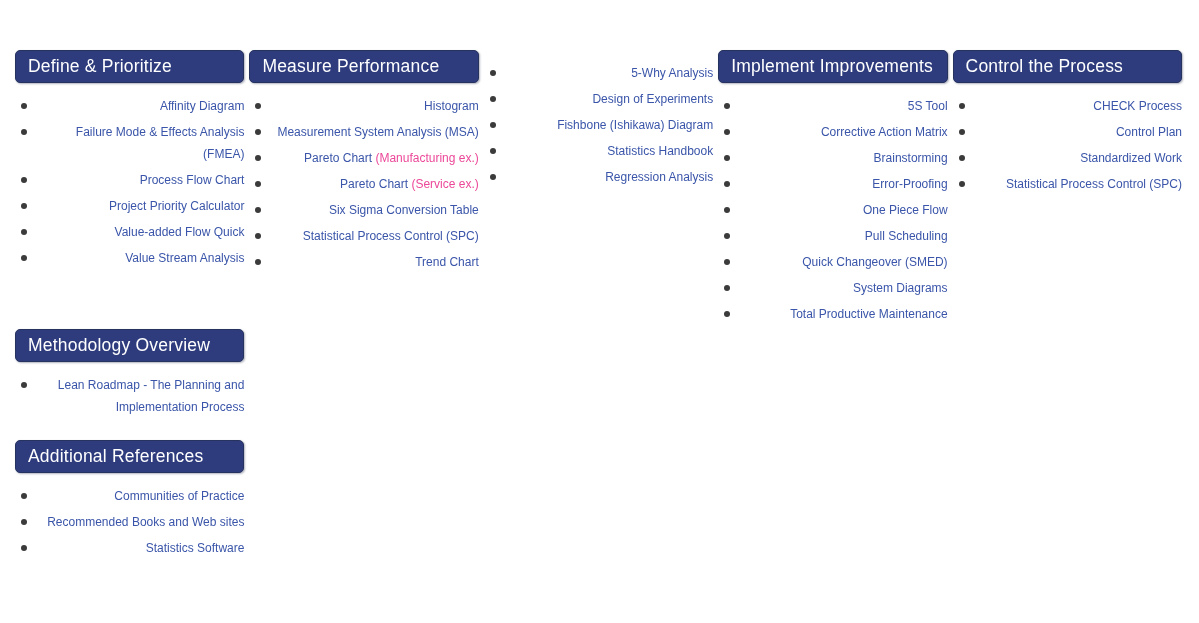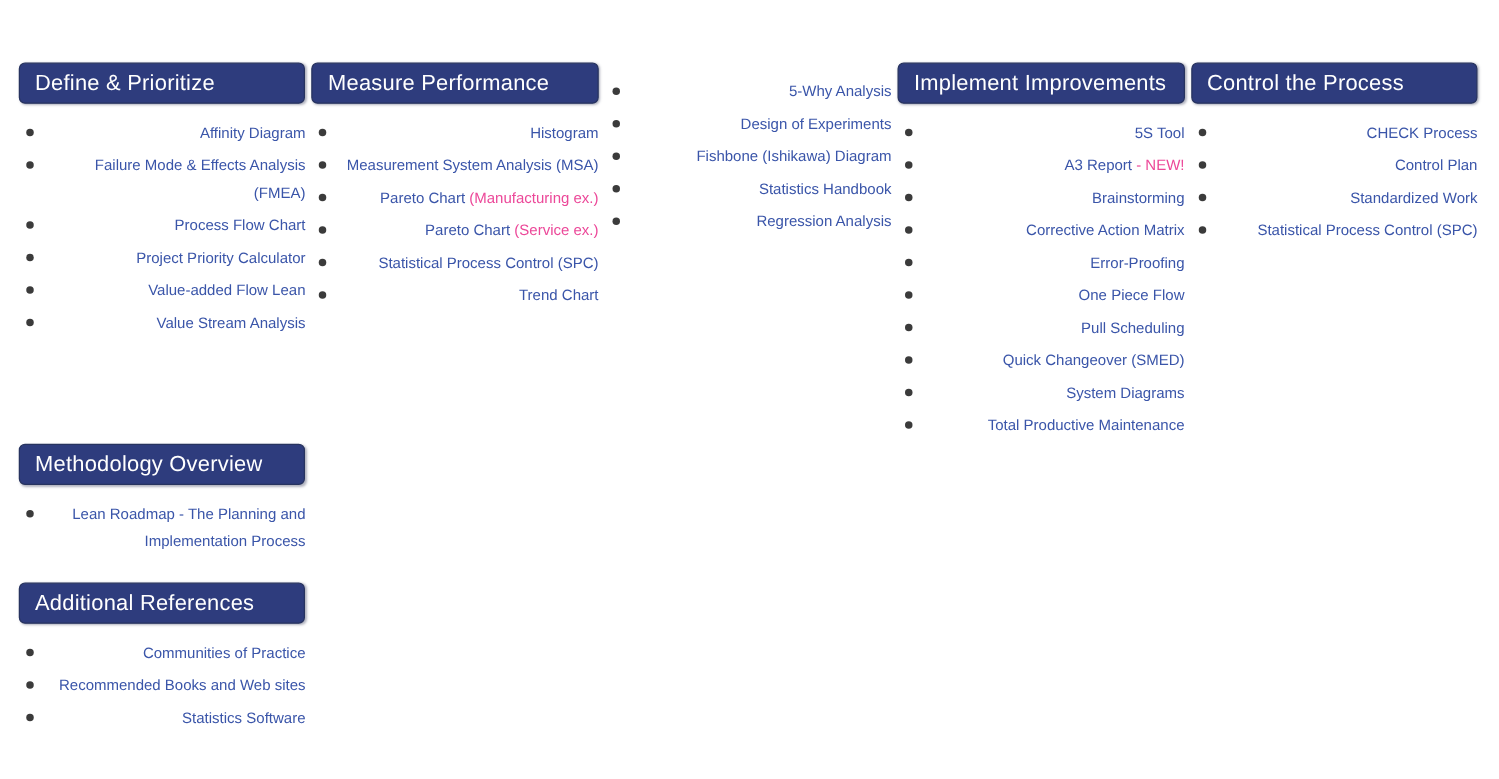--- a/index.html
+++ b/index.html
@@ -89,36 +89,37 @@
     <div class="cell row1">
       <section class="tool-section">
         <header class="section-header">
           <h2>Define &amp; Prioritize</h2>
         </header>
         <ul class="tool-list">
             <li><a>Affinity Diagram</a></li>
             <li><a>Failure Mode &amp; Effects Analysis (FMEA)</a></li>
             <li><a>Process Flow Chart</a></li>
             <li><a>Project Priority Calculator</a></li>
-            <li><a>Value-added Flow Lean</a></li>
+            <li><a>Value-added Flow Quick</a></li>
             <li><a>Value Stream Analysis</a></li>
           </ul>
       </section>
     </div>
 
     <div class="cell row1">
       <section class="tool-section">
         <header class="section-header">
           <h2>Measure Performance</h2>
         </header>
         <ul class="tool-list">
             <li><a>Histogram</a></li>
             <li><a>Measurement System Analysis (MSA)</a></li>
             <li><a>Pareto Chart</a><span class="suffix"> (Manufacturing ex.)</span></li>
             <li><a>Pareto Chart</a><span class="suffix"> (Service ex.)</span></li>
+            <li><a>Six Sigma Conversion Table</a></li>
             <li><a>Statistical Process Control (SPC)</a></li>
             <li><a>Trend Chart</a></li>
           </ul>
       </section>
     </div>
 
     <div class="cell row1">
       <section class="tool-section">
         <ul class="tool-list">
             <li><a>5-Why Analysis</a></li>
@@ -130,23 +131,22 @@
       </section>
     </div>
 
     <div class="cell">
       <section class="tool-section">
         <header class="section-header">
           <h2>Implement Improvements</h2>
         </header>
         <ul class="tool-list">
             <li><a>5S Tool</a></li>
-            <li><a>A3 Report</a><span class="suffix"> - NEW!</span></li>
+            <li><a>Corrective Action Matrix</a></li>
             <li><a>Brainstorming</a></li>
-            <li><a>Corrective Action Matrix</a></li>
             <li><a>Error-Proofing</a></li>
             <li><a>One Piece Flow</a></li>
             <li><a>Pull Scheduling</a></li>
             <li><a>Quick Changeover (SMED)</a></li>
             <li><a>System Diagrams</a></li>
             <li><a>Total Productive Maintenance</a></li>
           </ul>
       </section>
     </div>
 

